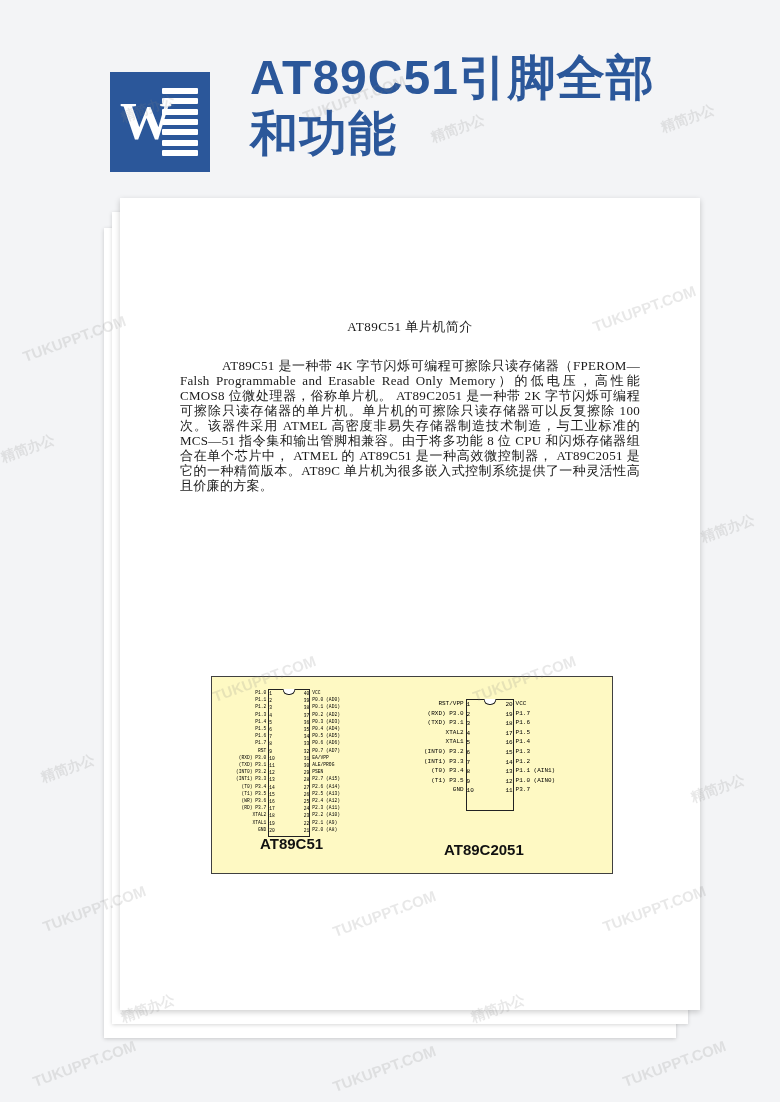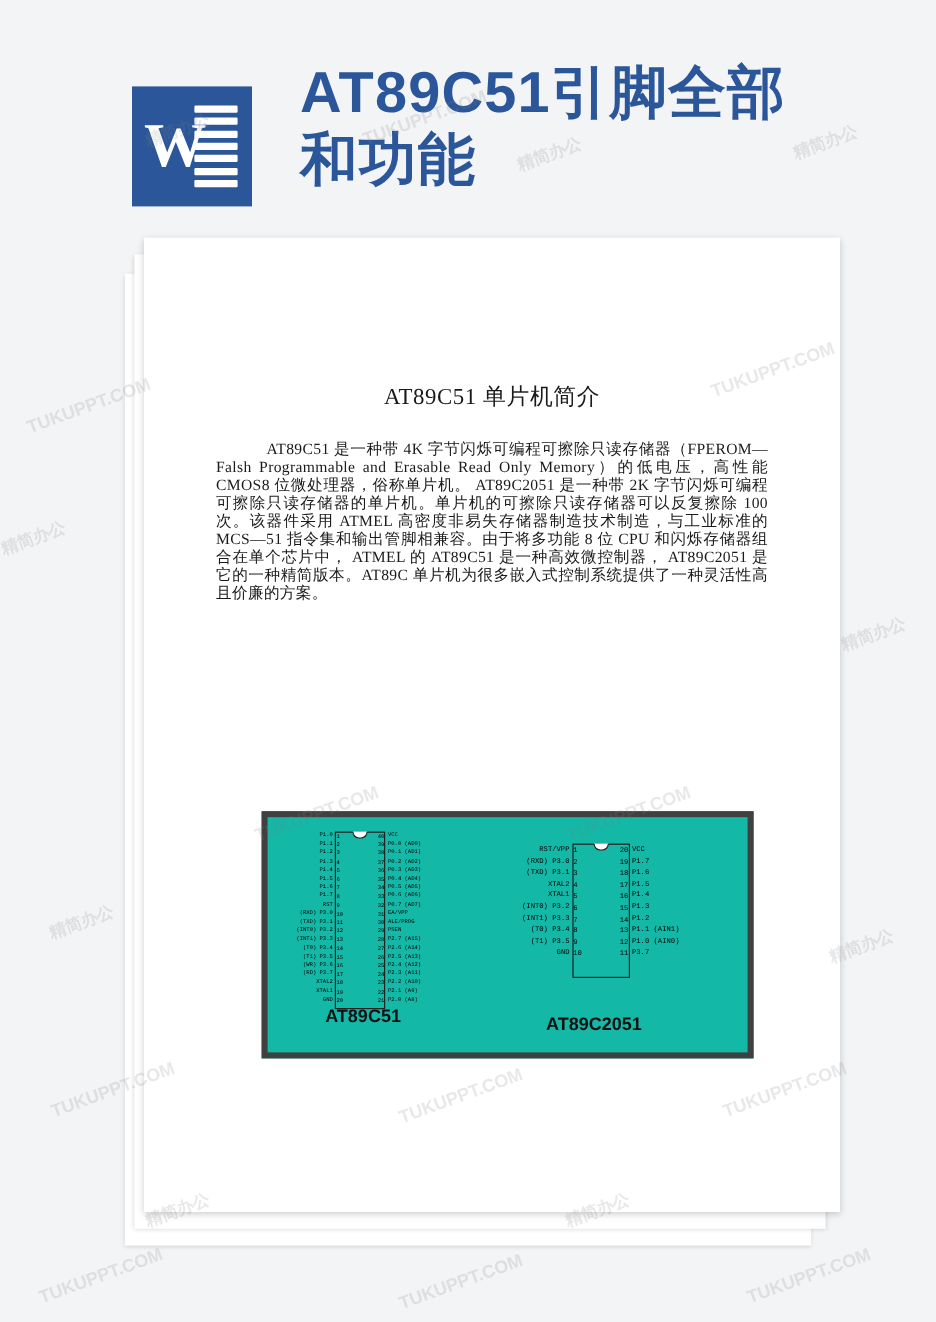--- a/index.html
+++ b/index.html
@@ -102,44 +102,44 @@
 
   .doc-body {
     position: absolute;
     left: 60px;
     top: 120px;
     width: 460px;
     color: #1a1a1a;
   }
   .doc-heading {
     text-align: center;
-    font-size: 19px;
+    font-size: 13px;
     font-family: "Liberation Serif", serif;
     margin-bottom: 22px;
     letter-spacing: 0.5px;
   }
   .doc-para {
     font-size: 13px;
     font-family: "Liberation Serif", serif;
     line-height: 15px;
     text-align: justify;
     text-indent: 0;
     letter-spacing: 0.3px;
   }
   .doc-para .indent { display: inline-block; width: 42px; }
 
   
   .figure {
     position: absolute;
-    left: 98px;
+    left: 91px;
     top: 478px;
     width: 400px;
     height: 196px;
-    border: 5px solid #404040;
-    background: #14b8a6;
+    border: 1px solid #404040;
+    background: #fef9c3;
   }
   .chip-wrap {
     position: absolute;
     display: flex;
     align-items: flex-start;
   }
   .chip-left { left: 24px; top: 12px; }
   .chip-right { left: 212px; top: 22px; }
 
   .pinlabels {

